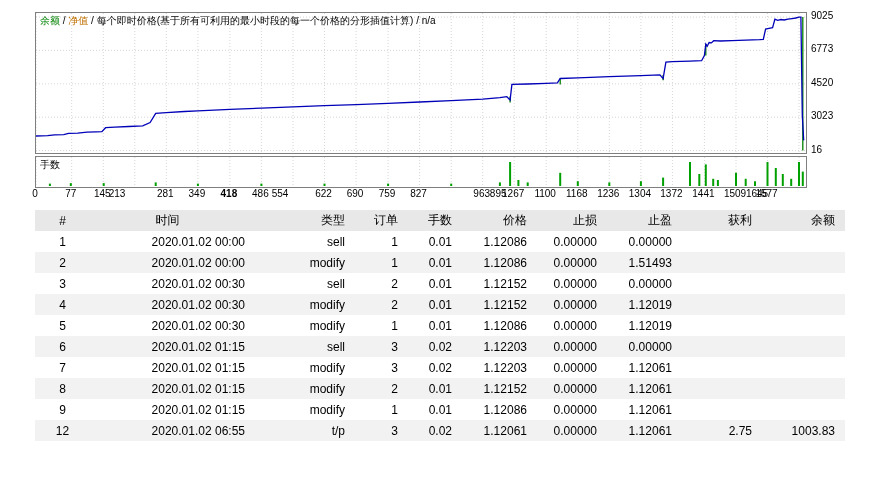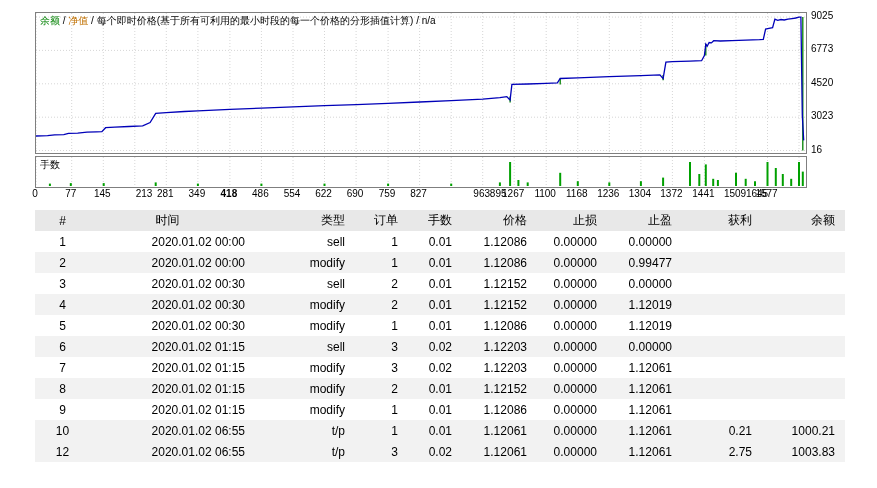--- a/index.html
+++ b/index.html
@@ -155,26 +155,26 @@
         <line class="lots-bar" x1="755.2" y1="29" x2="755.2" y2="21.8"></line>
         <line class="lots-bar" x1="763.0" y1="29" x2="763.0" y2="5.0"></line>
         <line class="lots-bar" x1="766.8" y1="29" x2="766.8" y2="14.6"></line>
       </svg>
   </div>
   <div class="lots-label">手数</div>
   <div>
       <span class="xlabel" style="left: 35px;">0</span>
       <span class="xlabel" style="left: 70.7px;">77</span>
       <span class="xlabel" style="left: 102.3px;">145</span>
-      <span class="xlabel" style="left: 144px; text-align: right;">213</span>
+      <span class="xlabel" style="left: 117px; text-align: right;">213</span>
       <span class="xlabel" style="left: 165.3px;">281</span>
       <span class="xlabel" style="left: 196.9px;">349</span>
       <span class="xlabel" style="left: 228.9px; font-weight: bold;">418</span>
       <span class="xlabel" style="left: 260.4px;">486</span>
-      <span class="xlabel" style="left: 292px;">554</span>
+      <span class="xlabel" style="left: 280px;">554</span>
       <span class="xlabel" style="left: 323.5px;">622</span>
       <span class="xlabel" style="left: 355.1px;">690</span>
       <span class="xlabel" style="left: 387.1px;">759</span>
       <span class="xlabel" style="left: 418.6px;">827</span>
       <span class="xlabel" style="left: 450.2px; margin-left: 48px;">895</span>
       <span class="xlabel" style="left: 481.7px;">963</span>
       <span class="xlabel" style="left: 513.2px;">1267</span>
       <span class="xlabel" style="left: 545.2px;">1100</span>
       <span class="xlabel" style="left: 576.8px;">1168</span>
       <span class="xlabel" style="left: 608.3px;">1236</span>
@@ -227,21 +227,21 @@
           <td></td>
         </tr>
         <tr class="even">
           <td>2</td>
           <td>2020.01.02 00:00</td>
           <td>modify</td>
           <td>1</td>
           <td>0.01</td>
           <td>1.12086</td>
           <td>0.00000</td>
-          <td>0.99477</td>
+          <td>1.51493</td>
           <td></td>
           <td></td>
         </tr>
         <tr>
           <td>3</td>
           <td>2020.01.02 00:30</td>
           <td>sell</td>
           <td>2</td>
           <td>0.01</td>
           <td>1.12152</td>
@@ -316,32 +316,20 @@
           <td>modify</td>
           <td>1</td>
           <td>0.01</td>
           <td>1.12086</td>
           <td>0.00000</td>
           <td>1.12061</td>
           <td></td>
           <td></td>
         </tr>
         <tr class="even">
-          <td>10</td>
-          <td>2020.01.02 06:55</td>
-          <td>t/p</td>
-          <td>1</td>
-          <td>0.01</td>
-          <td>1.12061</td>
-          <td>0.00000</td>
-          <td>1.12061</td>
-          <td>0.21</td>
-          <td>1000.21</td>
-        </tr>
-        <tr class="even">
           <td>12</td>
           <td>2020.01.02 06:55</td>
           <td>t/p</td>
           <td>3</td>
           <td>0.02</td>
           <td>1.12061</td>
           <td>0.00000</td>
           <td>1.12061</td>
           <td>2.75</td>
           <td>1003.83</td>

